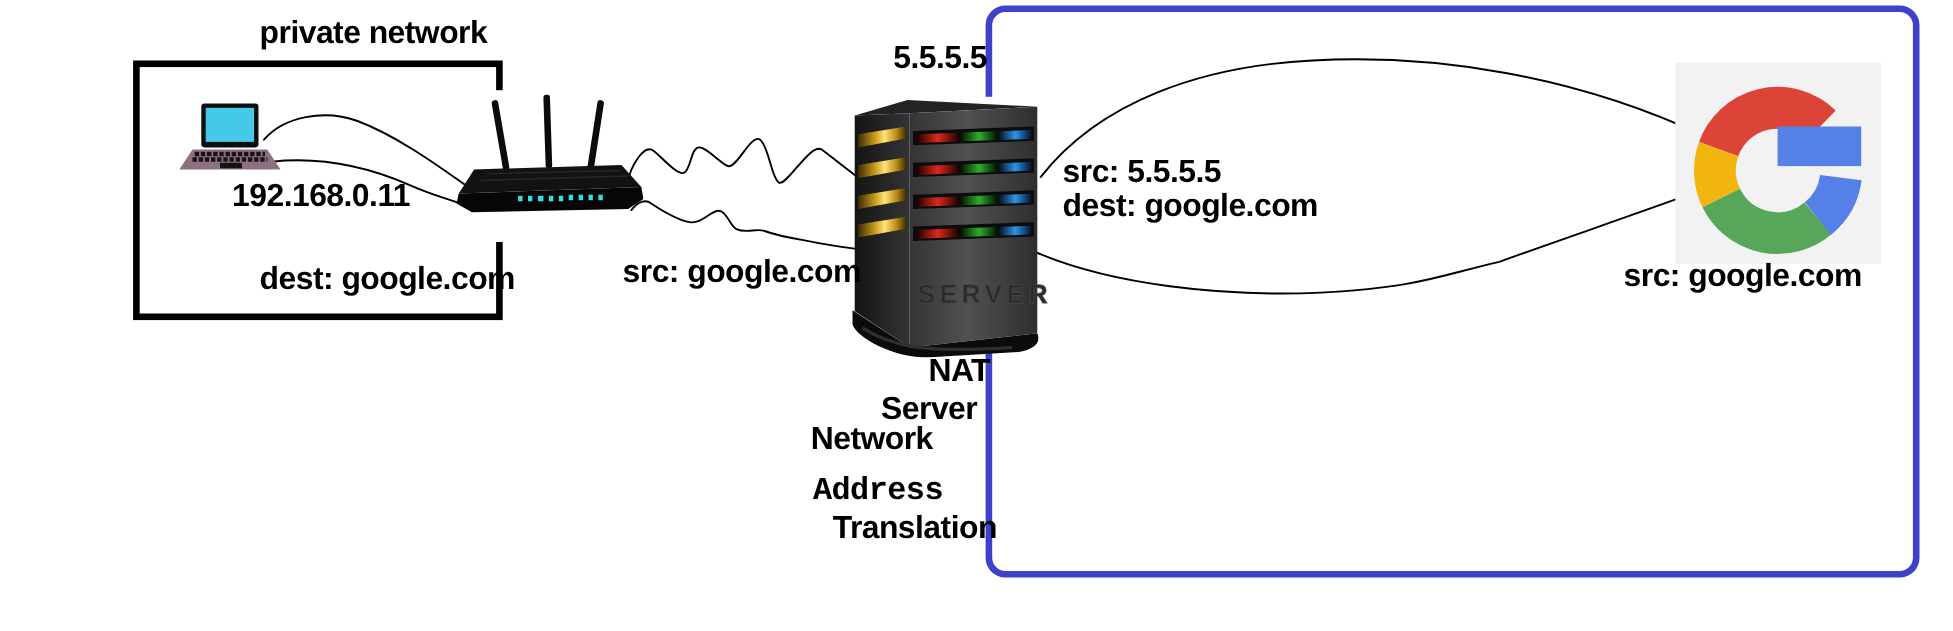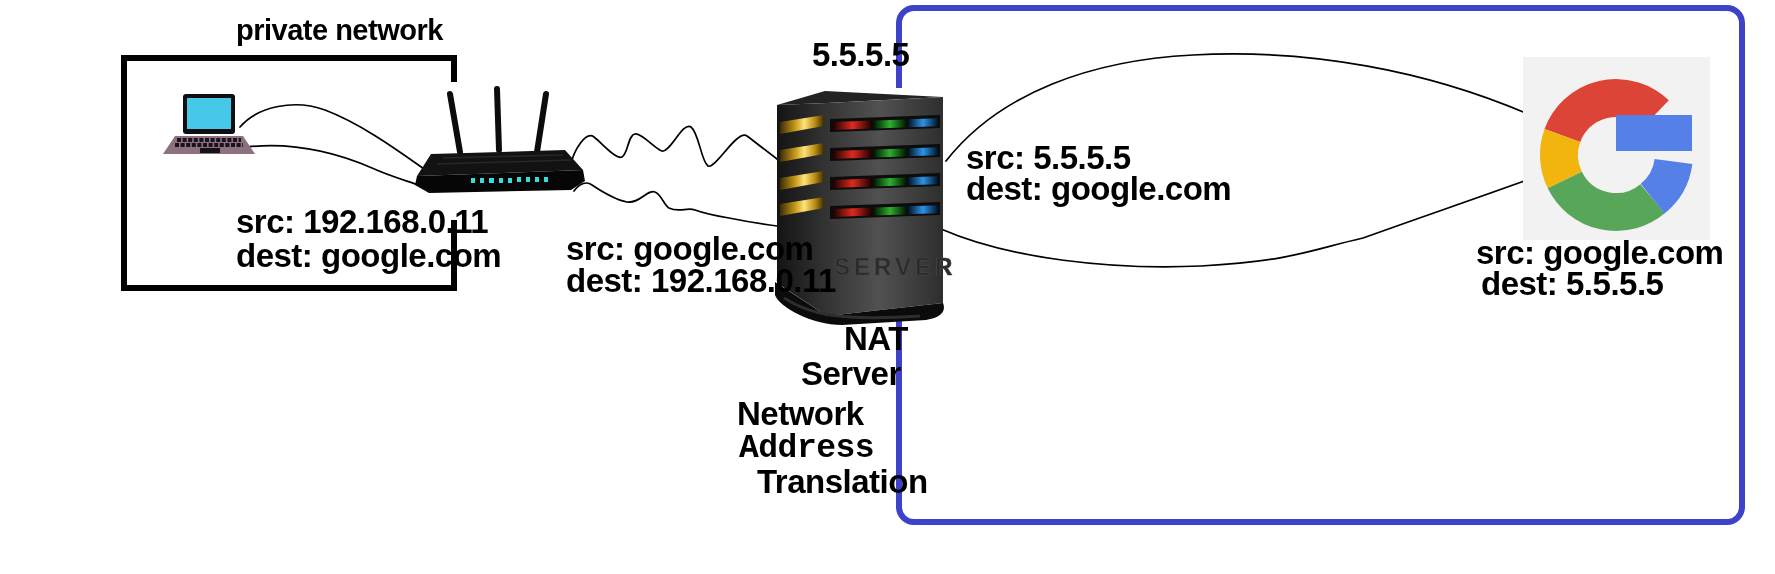--- a/index.html
+++ b/index.html
@@ -1,21 +1,21 @@
 <!DOCTYPE html>
 <html><head>
 <meta charset="utf-8">
 <style>
   html,body{margin:0;padding:0;background:#ffffff;}
   #canvas{
     position:relative;width:1775px;height:574px;background:#ffffff;overflow:hidden;
     font-family:"Liberation Sans","DejaVu Sans",sans-serif;font-weight:bold;color:#000;
   }
   .lbl{
-    position:absolute;font-size:33px;font-weight:bold;color:#000;
+    position:absolute;font-size:29px;font-weight:bold;color:#000;
     letter-spacing:-0.5px;white-space:nowrap;line-height:1.05;z-index:6;
   }
   .lbl.big{font-size:29px;}
   #private-box{
     position:absolute;left:121px;top:55px;width:324px;height:224px;
     border:6px solid #000;z-index:1;background:transparent;
   }
   #internet-box{
     position:absolute;left:896px;top:5px;width:837px;height:508px;
     border:6px solid #3d42c9;border-radius:18px;z-index:1;background:transparent;
@@ -165,33 +165,31 @@
         <path d="M39.4,78.5 A57,57 0 0 0 41.8,123.0" stroke="#f2b50f"></path>
         <path d="M41.8,123.0 A57,57 0 0 0 129.6,141.7" stroke="#57a65a"></path>
         <path d="M129.6,141.7 A57,57 0 0 0 150.5,104.5" stroke="#5580e8"></path>
       </g>
       <rect x="93" y="58" width="76" height="36" fill="#5580e8"></rect>
     </svg>
   </div>
 
   <div class="lbl big" style="left:236px;top:15px;">private network</div>
 
-  <div class="lbl" style="left:236px;top:205px;">src: 192.168.0.11</div>
+  <div class="lbl" style="left:211px;top:163px;">192.168.0.11</div>
   <div class="lbl" style="left:236px;top:239px;">dest: google.com</div>
 
   <div class="lbl" style="left:566px;top:232px;">src: google.com</div>
-  <div class="lbl" style="left:566px;top:264px;">dest: 192.168.0.11</div>
 
   <div class="lbl" style="left:812px;top:38px;">5.5.5.5</div>
 
   <div class="lbl" style="left:966px;top:141px;">src: 5.5.5.5</div>
   <div class="lbl" style="left:966px;top:172px;">dest: google.com</div>
 
   <div class="lbl" style="left:1476px;top:236px;">src: google.com</div>
-  <div class="lbl" style="left:1481px;top:267px;">dest: 5.5.5.5</div>
 
   <div class="lbl" style="left:844px;top:322px;">NAT</div>
   <div class="lbl" style="left:801px;top:357px;">Server</div>
-  <div class="lbl" style="left:737px;top:397px;text-align:right;">Network</div>
+  <div class="lbl" style="left:737px;top:384px;text-align:right;">Network</div>
   <div class="lbl" style="left:739px;top:432px;font-family:Liberation Mono, monospace;">Address</div>
   <div class="lbl" style="left:757px;top:465px;">Translation</div>
 
 </div>
 
 </body></html>

